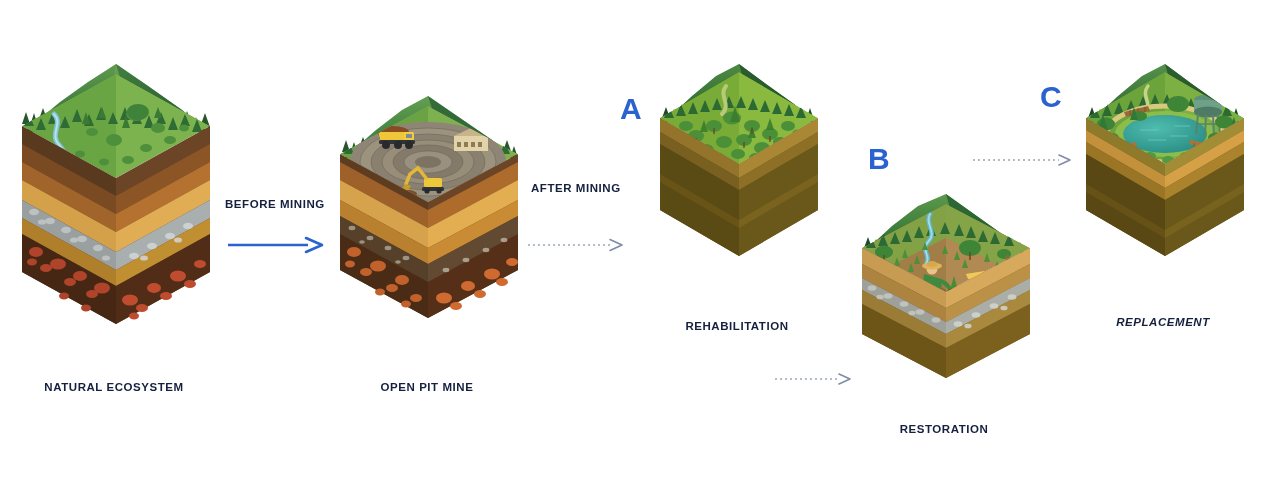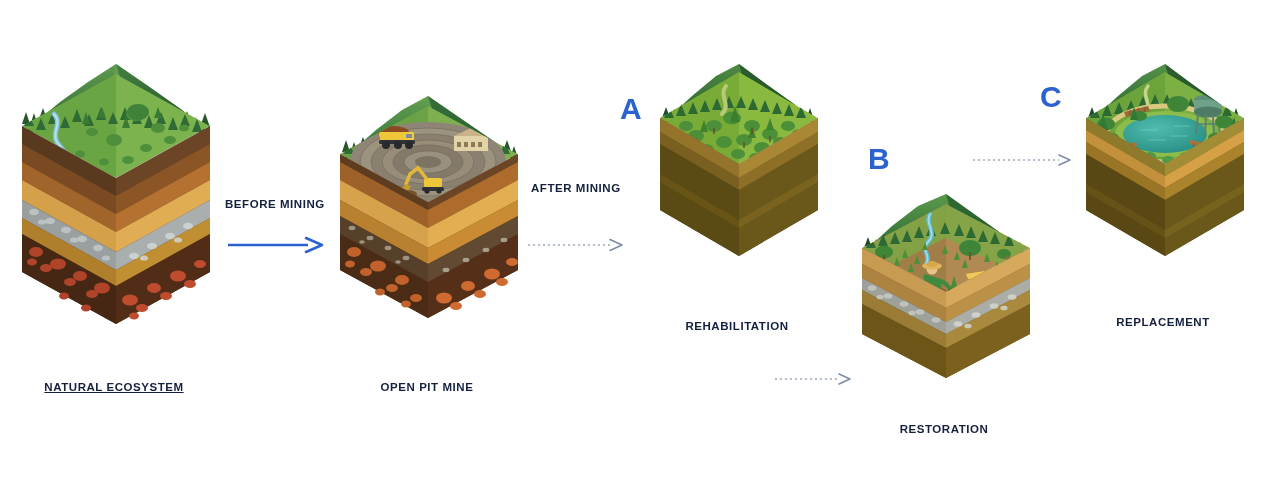--- a/index.html
+++ b/index.html
@@ -146,21 +146,21 @@
           <ellipse cx="160" cy="214" rx="8" ry="5.5"></ellipse>
             <ellipse cx="182" cy="202" rx="6" ry="4"></ellipse>
           <ellipse cx="124" cy="246" rx="6" ry="4"></ellipse>
             <ellipse cx="148" cy="234" rx="6" ry="4"></ellipse>
           <ellipse cx="172" cy="222" rx="6" ry="4"></ellipse>
             <ellipse cx="116" cy="254" rx="5" ry="3.4"></ellipse>
         </g>
       </g>
     </svg>
   </div>
-  <div class="caption" style="left:18px;top:381px;width:192px;text-decoration:underline;">NATURAL ECOSYSTEM</div>
+  <div class="caption" style="left:18px;top:381px;width:192px;">NATURAL ECOSYSTEM</div>
 
   <div class="flowlabel" style="left:225px;top:198px;">BEFORE MINING</div>
   <div class="arrow" style="left:228px;top:236px;">
     <svg width="98" height="18" viewBox="0 0 98 18">
       <line x1="0" y1="9" x2="80" y2="9" stroke="#2a62cf" stroke-width="2.6"></line>
       <path d="M78,2 L94,9 L78,16" fill="none" stroke="#2a62cf" stroke-width="2.6" stroke-linecap="round" stroke-linejoin="round"></path>
     </svg>
   </div>
 
   <div class="block" style="left:336px;top:92px;">
@@ -677,15 +677,15 @@
       <g>
         <path d="M83,104 L162,58 L162,150 L83,196 Z" fill="#6b5c1d"></path>
         <path d="M83,104 L162,58 L162,70 L83,116 Z" fill="#a38c36"></path>
         <path d="M83,116 L162,70 L162,82 L83,128 Z" fill="#d6a046"></path>
         <path d="M83,128 L162,82 L162,94 L83,140 Z" fill="#ab832c"></path>
         <path d="M83,140 L162,94 L162,150 L83,196 Z" fill="#6a581a"></path>
         <path d="M83,170 L162,124 L162,132 L83,178 Z" fill="#7d6720" opacity=".75"></path>
       </g>
     </svg>
   </div>
-  <div class="caption" style="left:1082px;top:316px;width:162px;">REPLACEMENT</div>
+  <div class="caption" style="left:1082px;top:316px;width:162px;font-style:italic;">REPLACEMENT</div>
 
 </div>
 
 </body></html>

